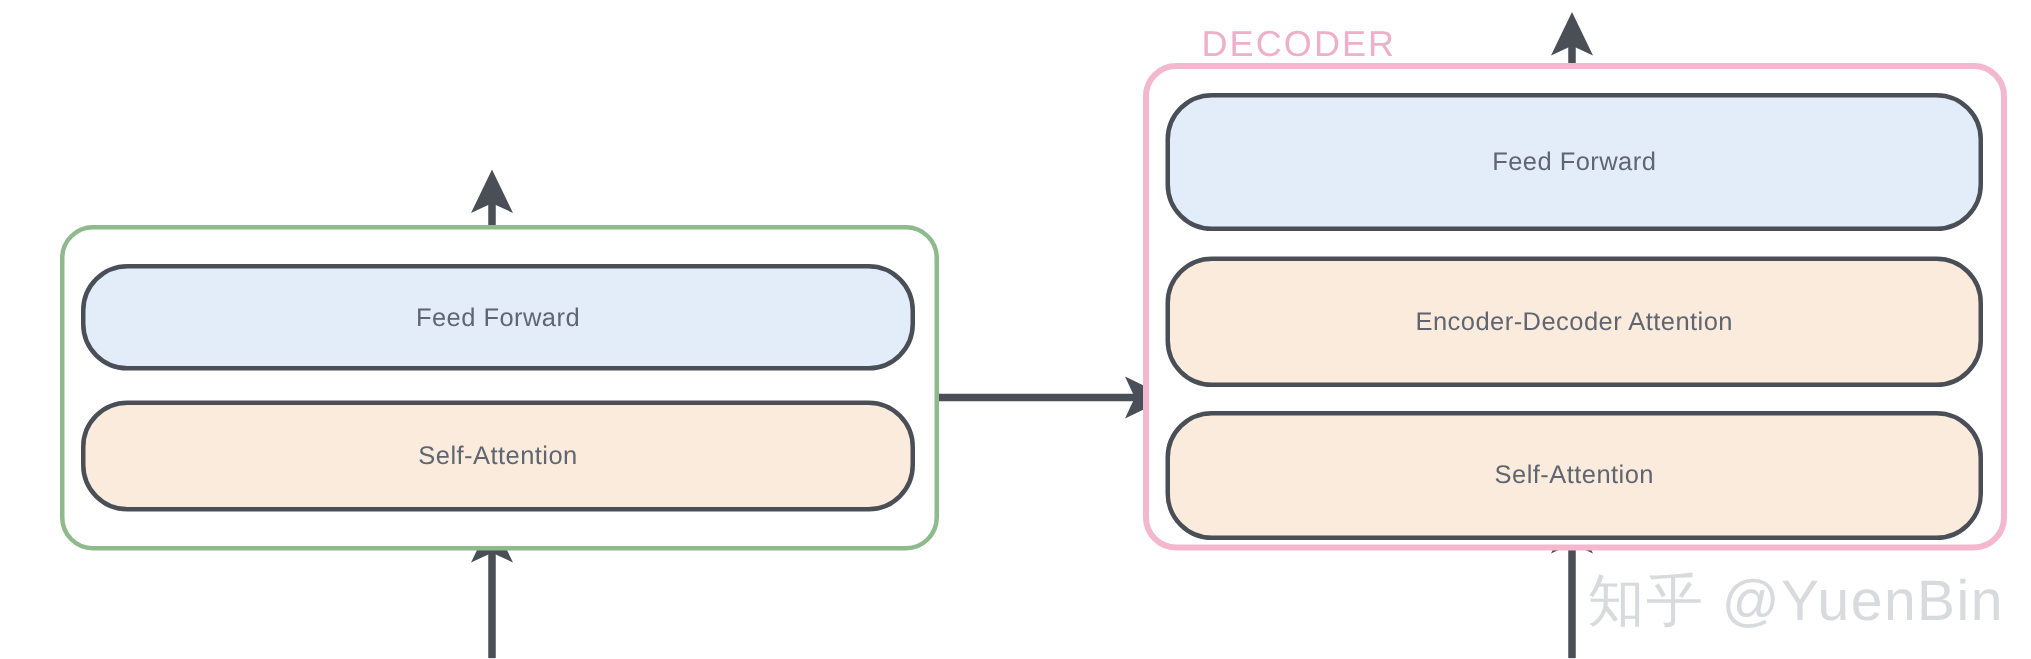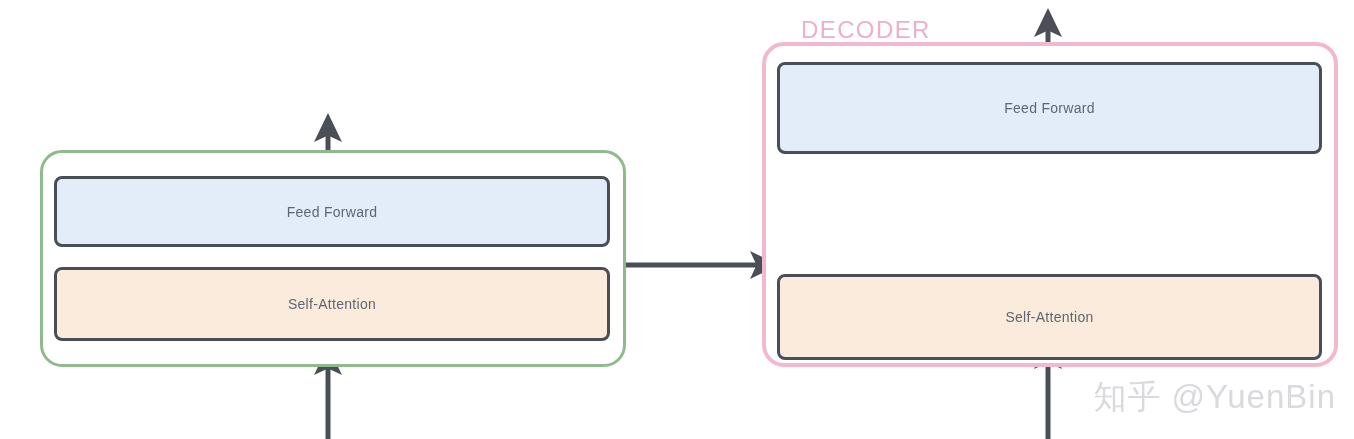--- a/index.html
+++ b/index.html
@@ -64,46 +64,46 @@
     left: 801px;
     top: 16px;
     color: #eeafc8;
   }
 
   
   .block {
     position: absolute;
     box-sizing: border-box;
     border: 3px solid #4a4f57;
-    border-radius: 8px;
+    border-radius: 31px;
     display: flex;
     align-items: center;
     justify-content: center;
     color: #5f6672;
-    font-size: 14px;
+    font-size: 17px;
     letter-spacing: 0.3px;
     white-space: nowrap;
   }
   .block.blue   { background: #e3ecf9; }
   .block.orange { background: #fbebdc; }
 
   
   .enc-ff { left: 54px;  top: 176px; width: 556px; height: 71px; }
   .enc-sa { left: 54px;  top: 267px; width: 556px; height: 74px; }
   
   .dec-ff  { left: 777px; top: 62px;  width: 545px; height: 92px; }
   .dec-eda { left: 777px; top: 171px; width: 545px; height: 87px; }
   .dec-sa  { left: 777px; top: 274px; width: 545px; height: 86px; }
 
   
   .watermark {
     position: absolute;
     right: 18px;
     top: 375px;
-    font-size: 33px;
+    font-size: 38px;
     color: #d9dadd;
     letter-spacing: 1px;
     white-space: nowrap;
     user-select: none;
   }
 </style>
 </head>
 <body>
 
 <div id="canvas">
@@ -154,18 +154,19 @@
   <div class="block blue enc-ff">Feed Forward</div>
 
   <div class="block orange enc-sa">Self-Attention</div>
 
   <div class="group-label decoder-label">DECODER</div>
 
   <div class="group-box decoder"></div>
 
   <div class="block blue dec-ff">Feed Forward</div>
 
+  <div class="block orange dec-eda">Encoder-Decoder Attention</div>
 
   <div class="block orange dec-sa">Self-Attention</div>
 
   <div class="watermark">知乎 @YuenBin</div>
 
 </div>
 
 </body></html>

